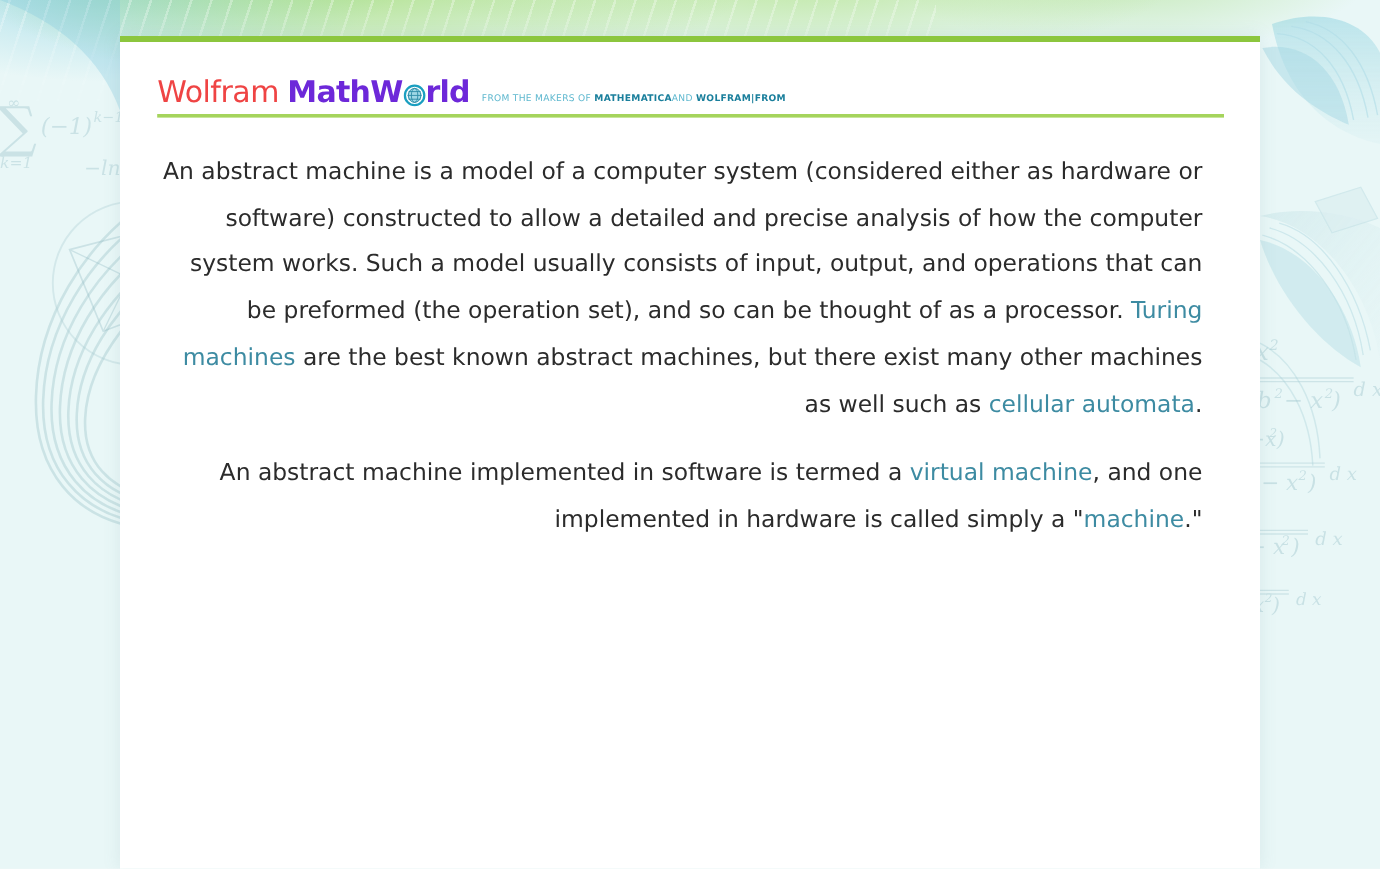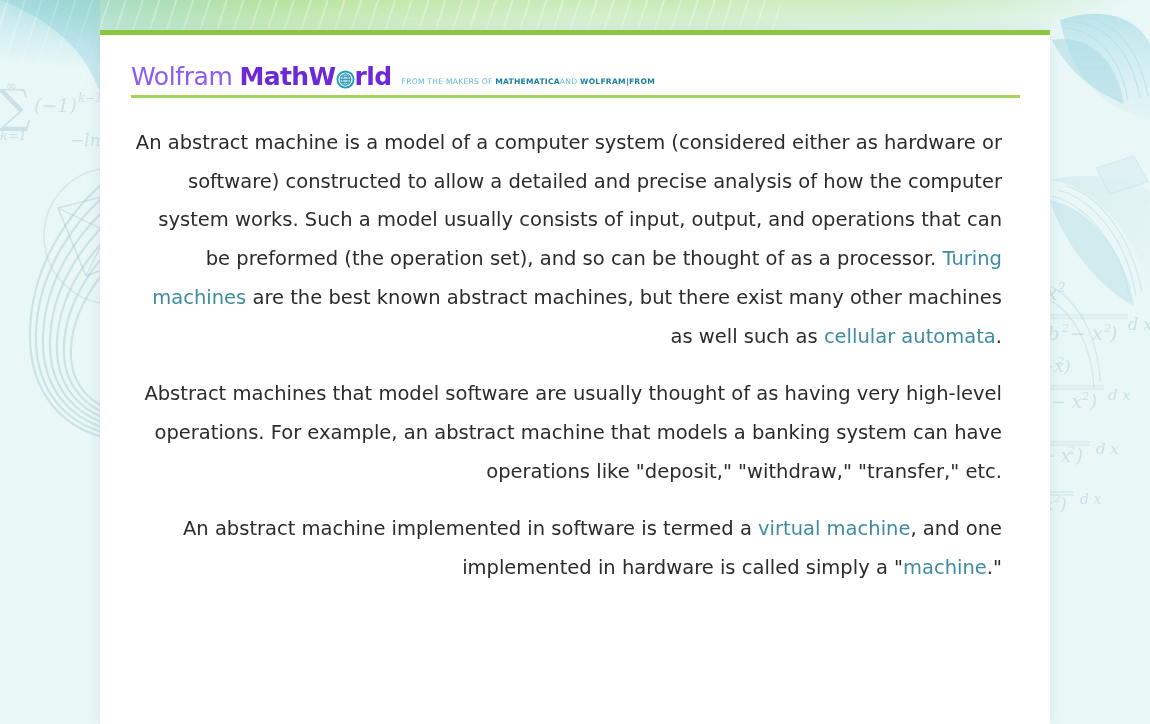--- a/index.html
+++ b/index.html
@@ -68,21 +68,21 @@
     display: flex;
     align-items: flex-end;
     gap: 7px;
     height: 28px;
     margin-bottom: 6px;
   }
   .logo-wolfram {
     font-family: "DejaVu Sans", "Liberation Sans", sans-serif;
     font-size: 25px;
     font-weight: 400;
-    color: #8b5cf6;
+    color: #ef4444;
     letter-spacing: -0.4px;
     line-height: 1;
   }
   .logo-mathworld {
     font-family: "DejaVu Sans", "Liberation Sans", sans-serif;
     font-size: 25px;
     font-weight: 700;
     color: #6d28d9;
     letter-spacing: -0.6px;
     line-height: 1;
@@ -296,19 +296,18 @@
         <span class="tag-line"><span>AND </span><b>WOLFRAM|FROM</b></span>
       </span>
     </div>
 
     <div id="title-divider"></div>
 
     <div id="article-body">
 
       <p><span>An abstract machine is a model of a computer system (considered either as hardware or software) constructed to allow a detailed and precise analysis of how the computer system works. Such a model usually consists of input, output, and operations that can be preformed (the operation set), and so can be thought of as a processor. </span><a class="wlink" href="#">Turing machines</a><span> are the best known abstract machines, but there exist many other machines as well such as </span><a class="wlink" href="#">cellular automata</a><span>.</span></p>
 
-      <p>Abstract machines that model software are usually thought of as having very high-level operations. For example, an abstract machine that models a banking system can have operations like "deposit," "withdraw," "transfer," etc.</p>
 
       <p><span>An abstract machine implemented in software is termed a </span><a class="wlink" href="#">virtual machine</a><span>, and one implemented in hardware is called simply a "</span><a class="wlink" href="#">machine</a><span>."</span></p>
 
     </div>
   </div>
 </div>
 
 </body></html>

